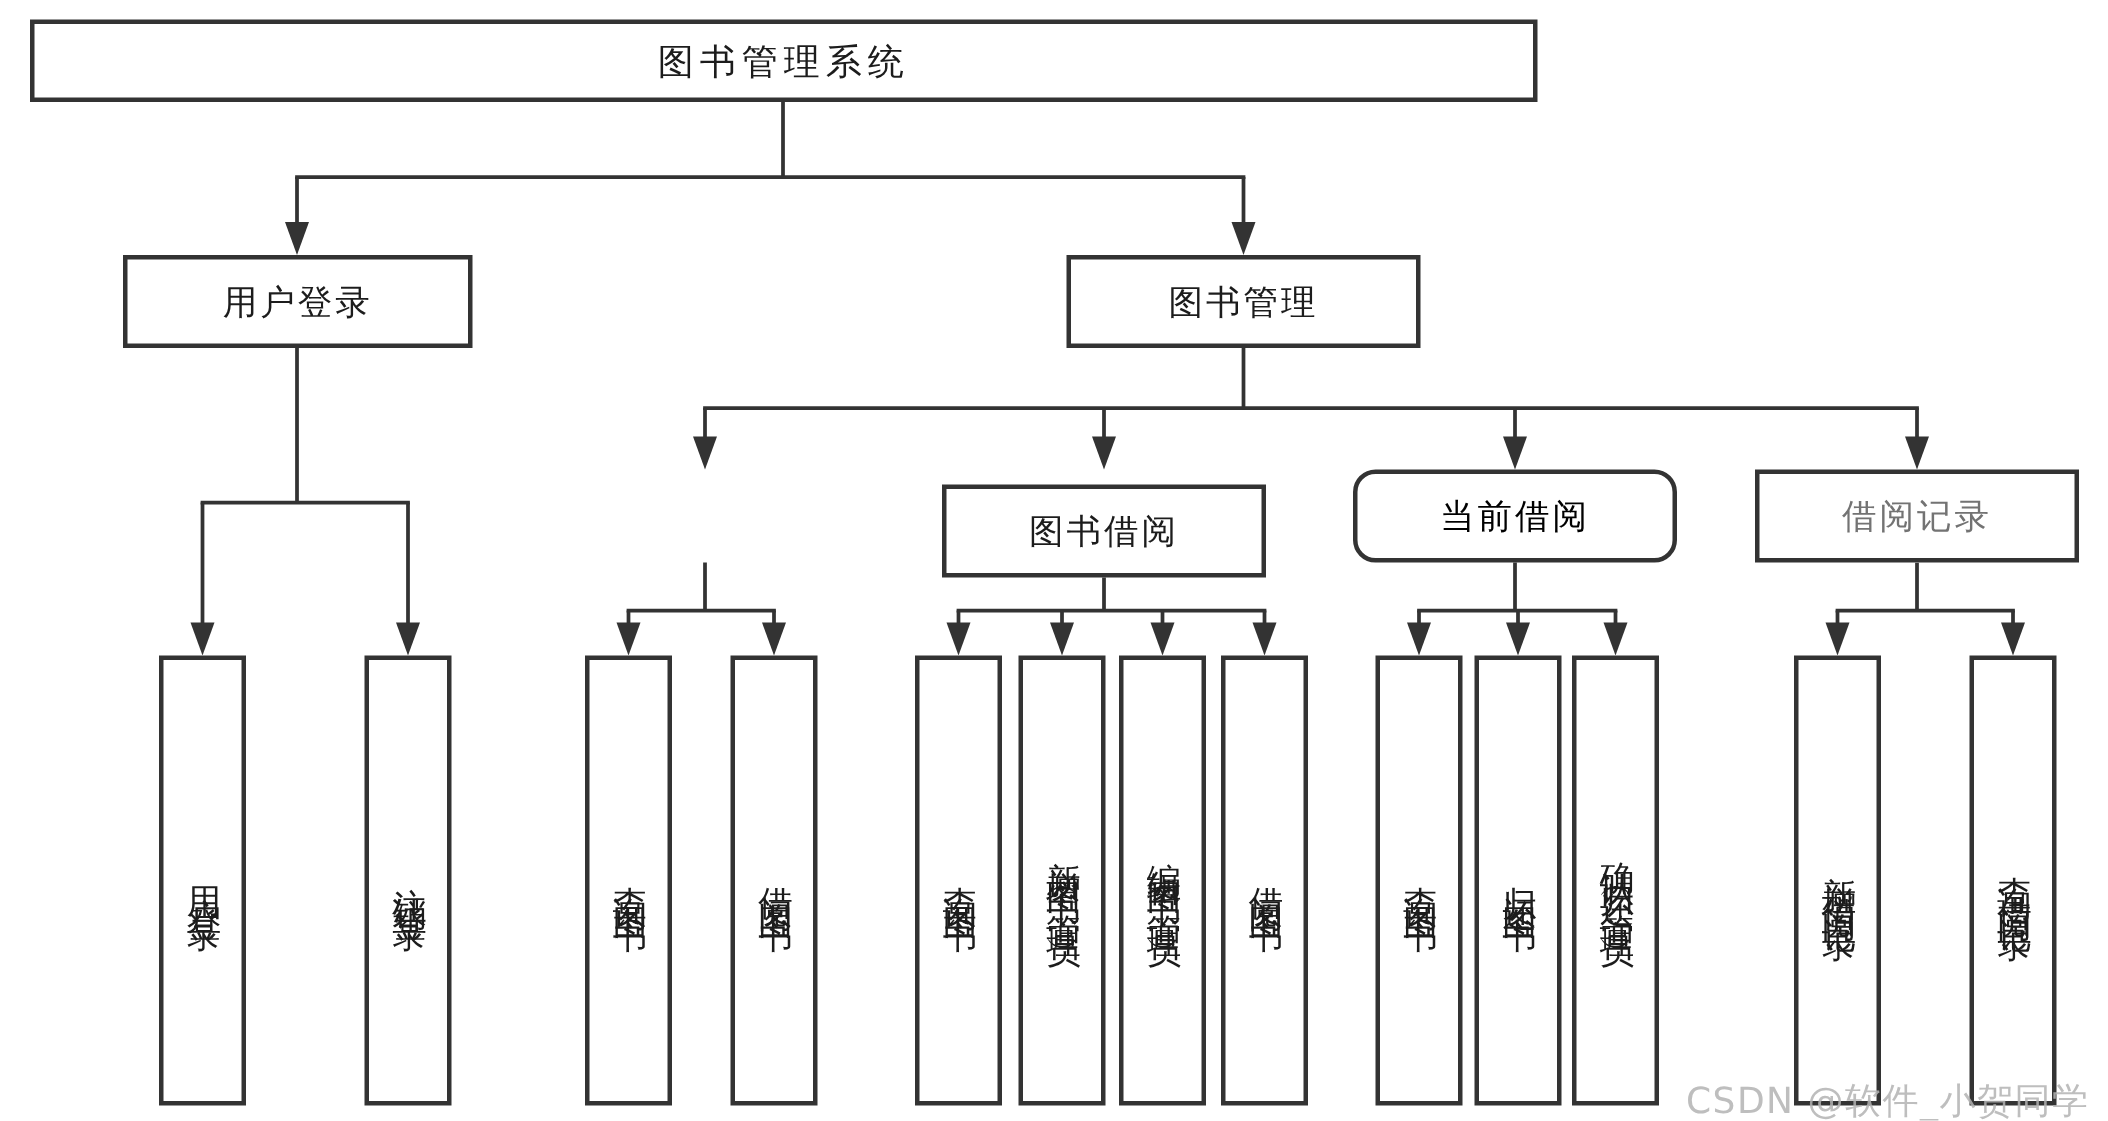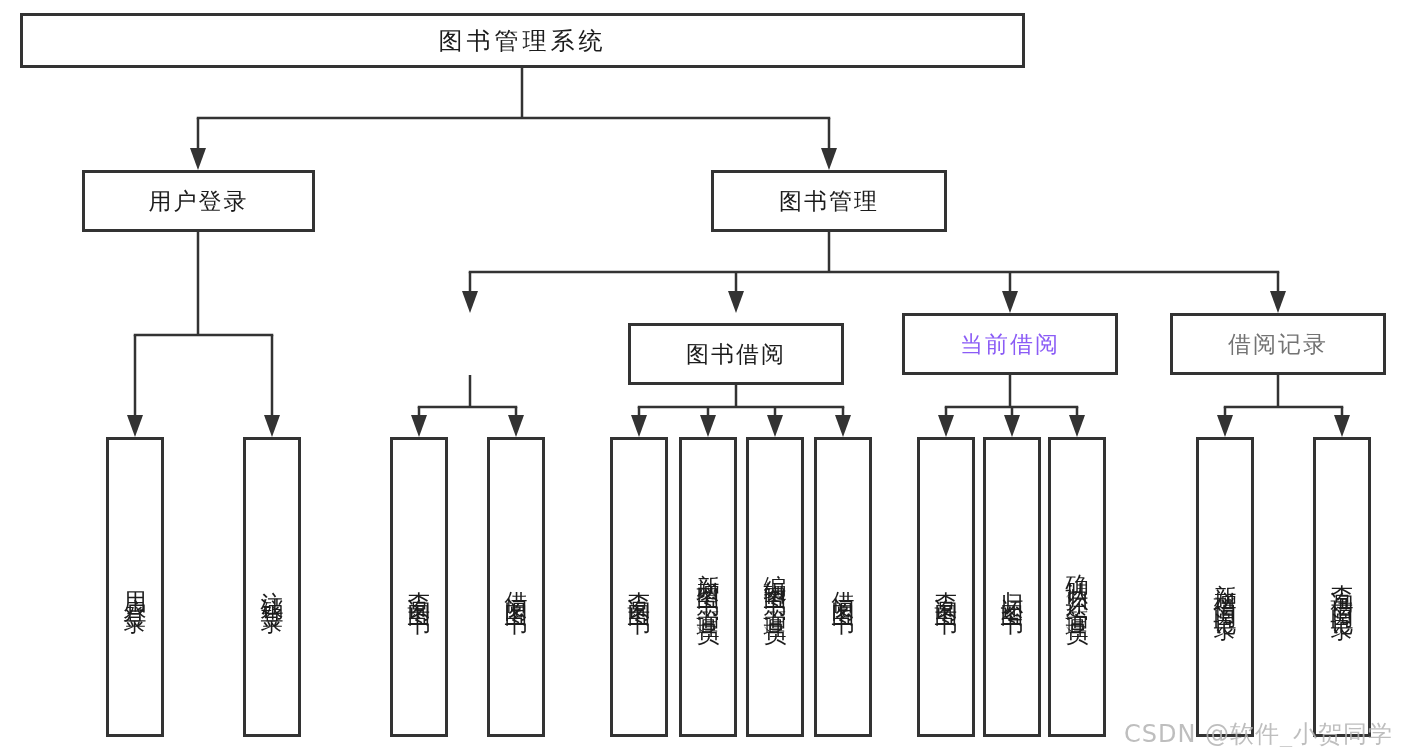--- a/index.html
+++ b/index.html
@@ -133,21 +133,21 @@
     </div>
     <div class="node h" style="left: 82px; top: 170px; width: 233px; height: 62px; color: rgb(28, 28, 28);">
       <span>用户登录</span>
     </div>
     <div class="node h" style="left: 711px; top: 170px; width: 236px; height: 62px; color: rgb(28, 28, 28);">
       <span>图书管理</span>
     </div>
     <div class="node h" style="left: 628px; top: 313px; width: 216px; height: 62px; color: rgb(28, 28, 28); margin-top: 10px;">
       <span>图书借阅</span>
     </div>
-    <div class="node h" style="left: 902px; top: 313px; width: 216px; height: 62px; color: #8b5cf6;">
+    <div class="node h" style="left: 902px; top: 313px; width: 216px; height: 62px; color: #000000; border-radius: 15px;">
       <span>当前借阅</span>
     </div>
     <div class="node h" style="left: 1170px; top: 313px; width: 216px; height: 62px; color: #737373;">
       <span>借阅记录</span>
     </div>
     <div class="node v" style="left: 106px; top: 437px; width: 58px; height: 300px; color: rgb(28, 28, 28);">
       <span>用户登录</span>
     </div>
     <div class="node v" style="left: 243px; top: 437px; width: 58px; height: 300px; color: rgb(28, 28, 28);">
       <span>注销登录</span>

